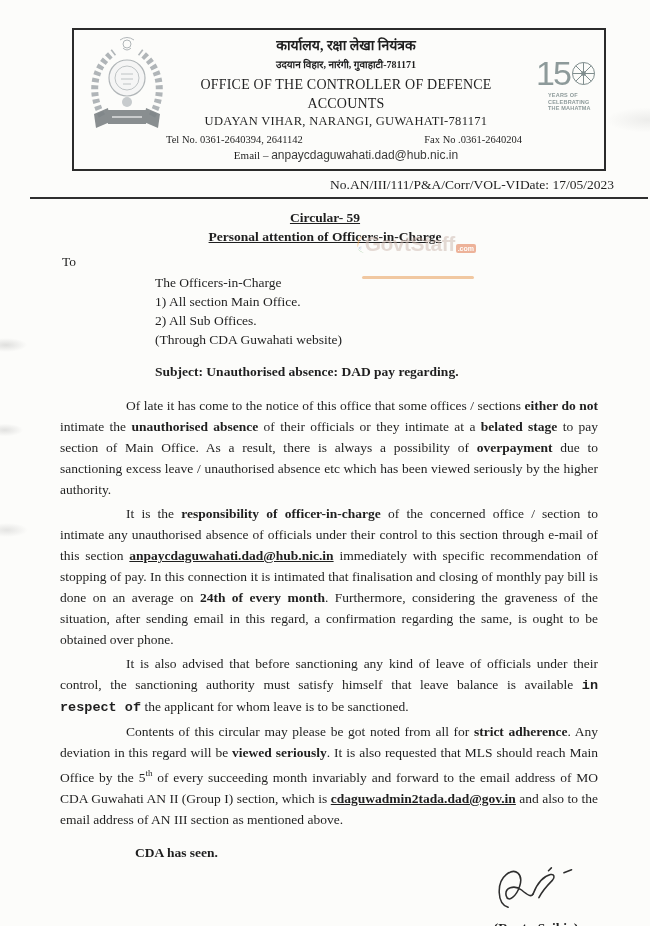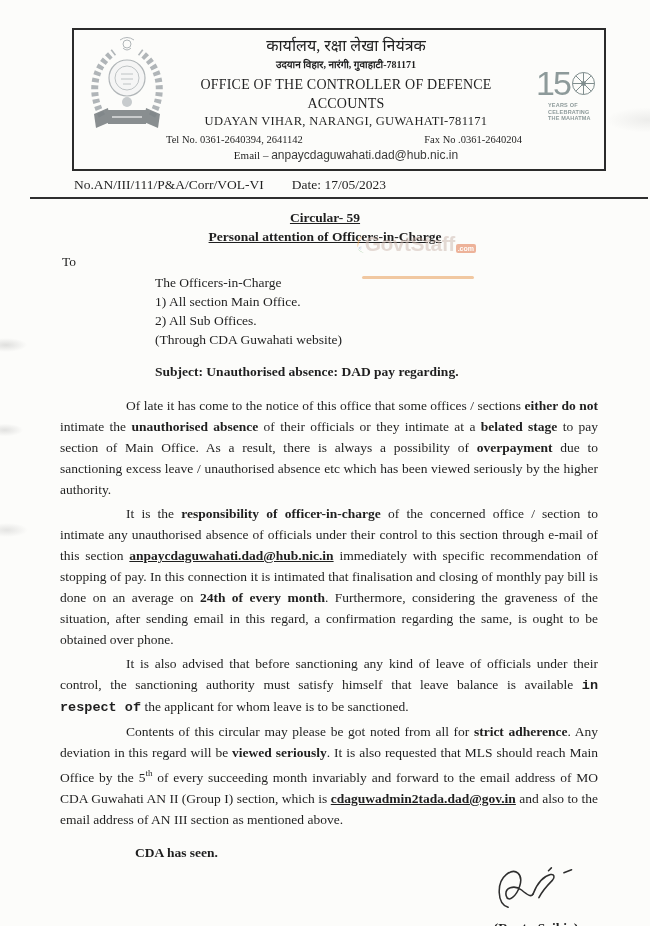--- a/index.html
+++ b/index.html
@@ -10,34 +10,34 @@
       radial-gradient(ellipse 26px 9px at 5px 430px, rgba(120,120,120,.20), transparent 70%),
       radial-gradient(ellipse 30px 10px at 7px 530px, rgba(120,120,120,.18), transparent 70%),
       radial-gradient(ellipse 60px 18px at 648px 120px, rgba(150,150,150,.15), transparent 70%),
       #fcfcfa;
     font-family:"Liberation Serif","DejaVu Serif",serif;
     color:#1f1f1f;
   }
   
   .letterhead{position:relative;margin:28px 44px 0 72px;border:2px solid #2b2b2b;}
   .emblem{position:absolute;left:10px;top:4px;opacity:.8;}
-  .logo150{position:absolute;right:6px;top:36px;width:62px;color:#8d9a9a;}
+  .logo150{position:absolute;right:6px;top:26px;width:62px;color:#8d9a9a;}
   .logo150-row{display:flex;align-items:center;}
   .logo150-num{font-family:"Liberation Sans","DejaVu Sans",sans-serif;font-size:34px;line-height:34px;letter-spacing:-2px;color:#8d9a9a;}
   .logo150-caption{font-family:"Liberation Sans","DejaVu Sans",sans-serif;font-size:5.5px;line-height:6.5px;font-weight:bold;letter-spacing:.2px;margin:2px 0 0 12px;}
   .lh-center{padding:7px 78px 6px 92px;text-align:center;}
-  .lh-hindi1{font-size:16px;line-height:18px;font-weight:normal;}
+  .lh-hindi1{font-size:14px;line-height:18px;font-weight:bold;}
   .lh-hindi2{font-size:10px;line-height:20px;font-weight:bold;}
   .lh-eng1{font-size:14px;line-height:19px;font-weight:normal;letter-spacing:.2px;}
   .lh-eng2{font-size:12.5px;line-height:17px;font-weight:normal;letter-spacing:.3px;}
   .lh-telfax{display:flex;justify-content:space-between;font-size:10.5px;line-height:15px;margin-top:2px;padding:0 4px 0 0;}
   .lh-email{font-size:11px;line-height:16px;}
   .lh-email .addr{font-family:"Liberation Sans","DejaVu Sans",sans-serif;font-size:12px;color:#3a3a3a;}
   
-  .refrow{display:flex;justify-content:flex-start;margin:5px 36px 0 74px;font-size:13.5px;line-height:18px;gap:28px;}
+  .refrow{display:flex;justify-content:flex-end;margin:5px 36px 0 74px;font-size:13.5px;line-height:18px;}
   .rule{border-top:2px solid #2f2f2f;margin:3px 2px 0 30px;}
   
   .heading{text-align:center;margin-top:9px;font-size:13.5px;line-height:19px;font-weight:bold;}
   .heading .u{text-decoration:underline;}
   .to{margin:7px 0 0 62px;font-size:13.5px;line-height:18px;}
   .addr-block{margin:2px 0 0 155px;font-size:13.5px;line-height:19px;}
   .subject{margin:13px 52px 0 155px;font-size:13.5px;line-height:19px;font-weight:bold;}
   
   .bodytext{margin:14px 52px 0 60px;font-size:13.5px;line-height:21px;text-align:justify;}
   .bodytext p{margin:0 0 3px 0;text-indent:66px;}

